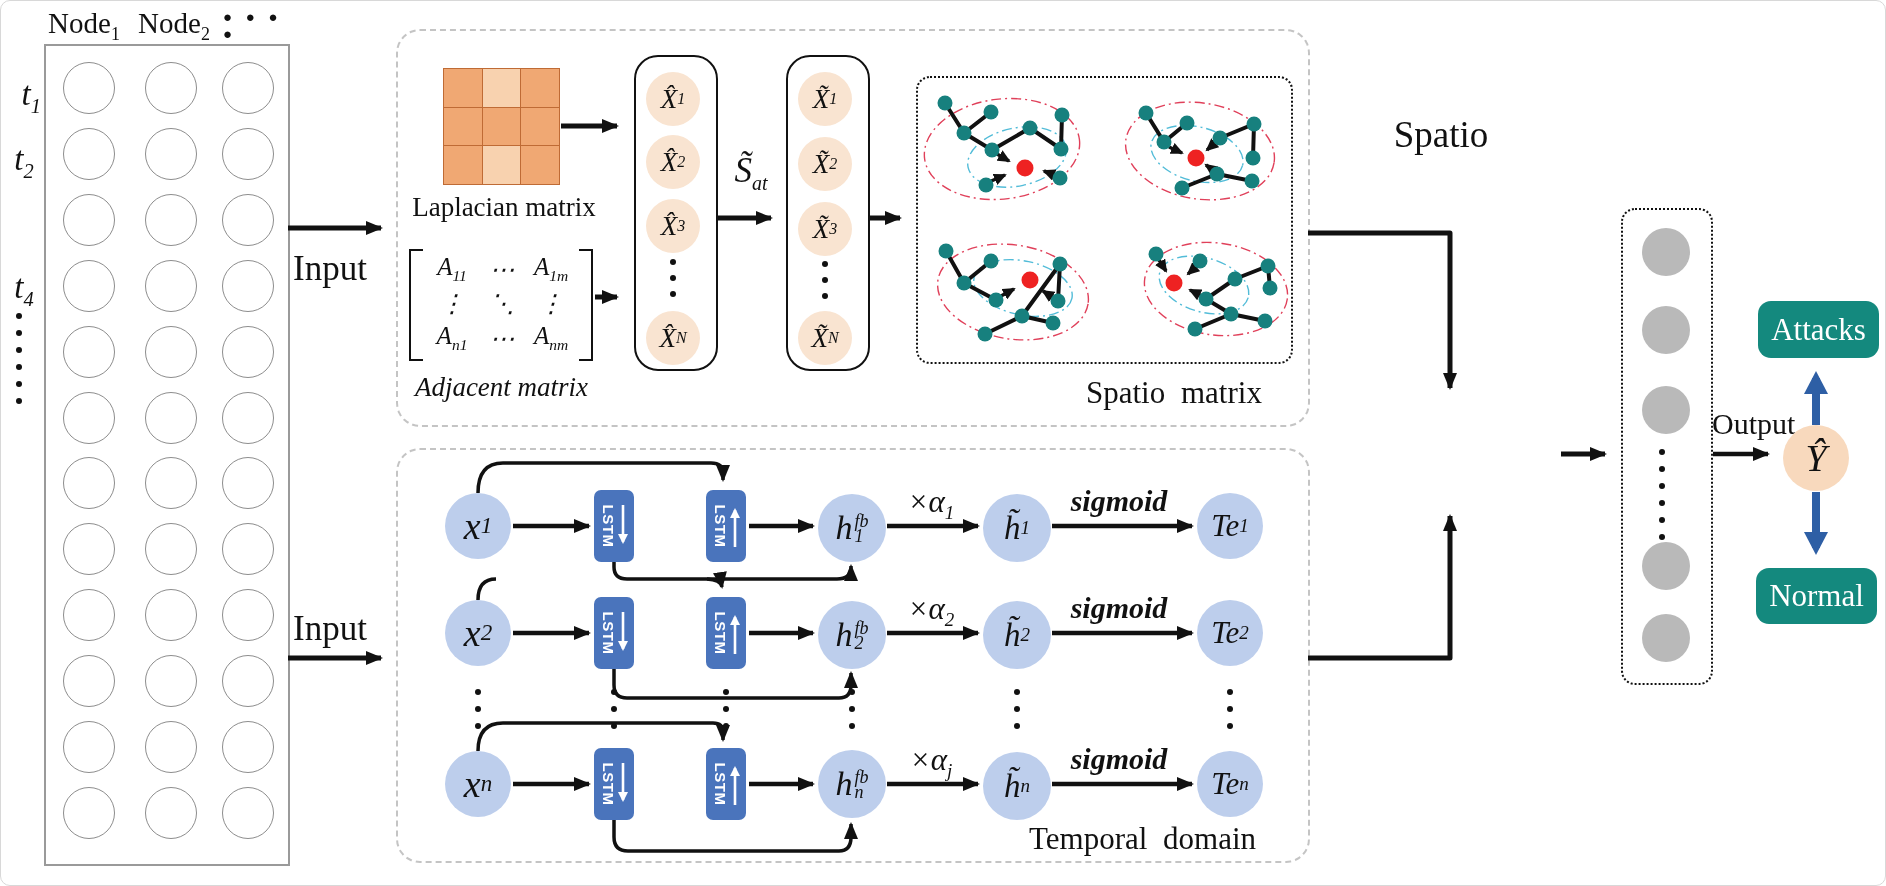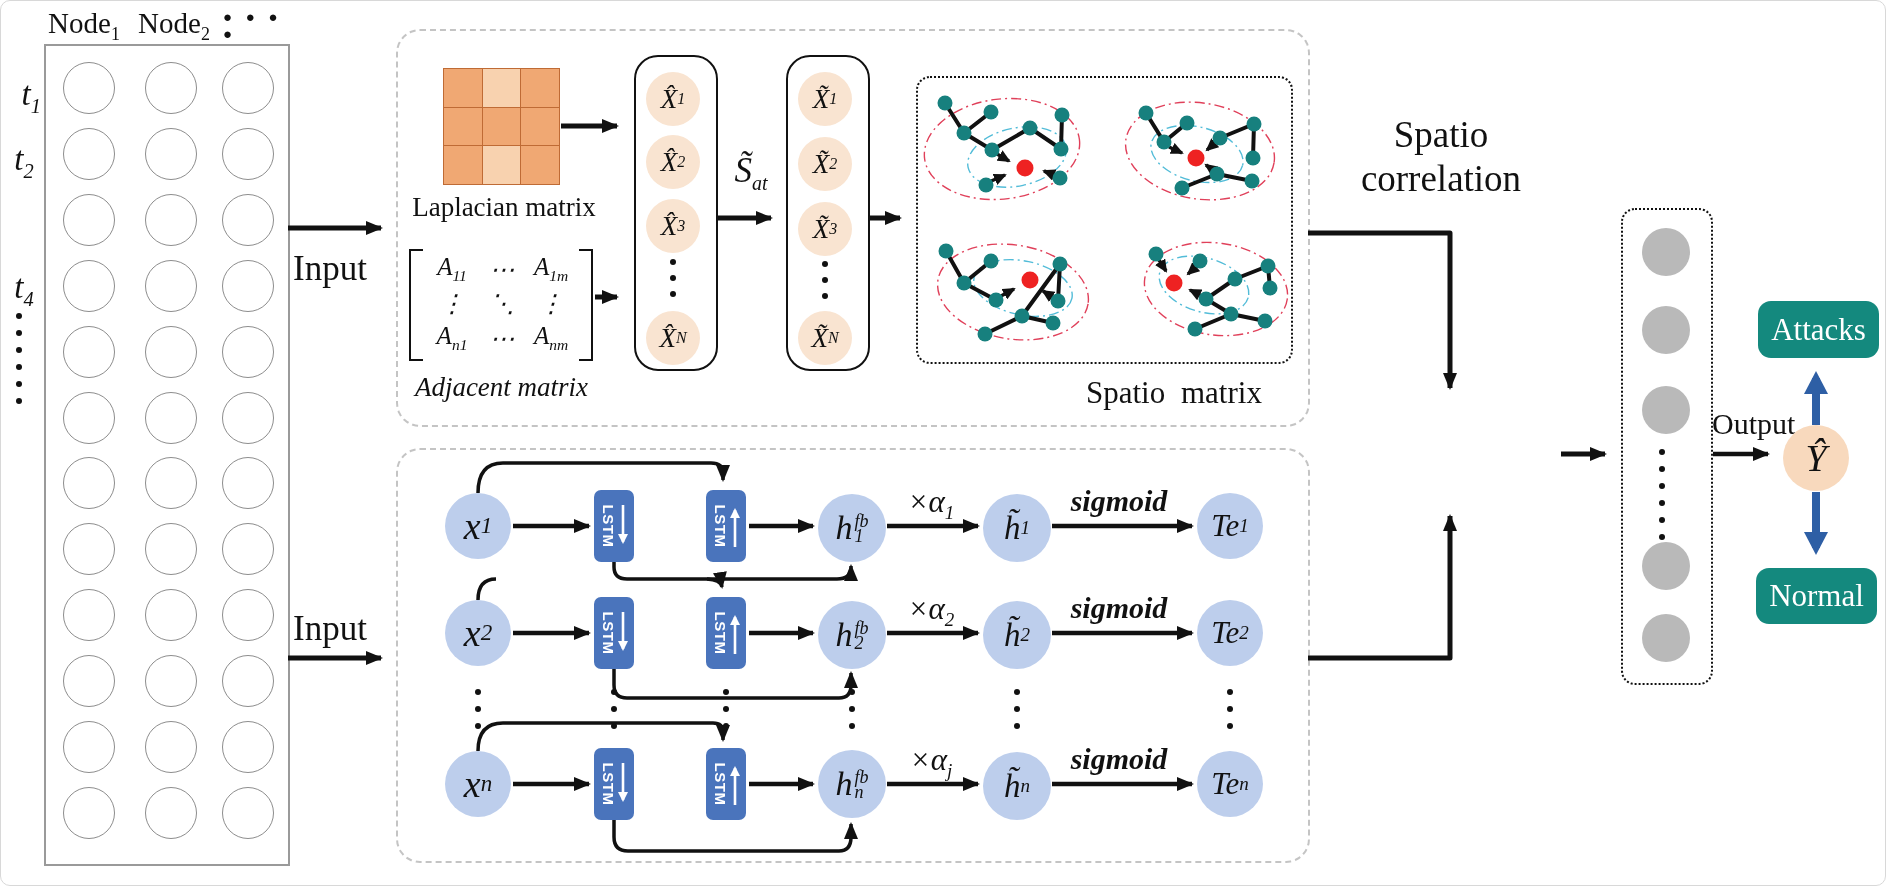--- a/index.html
+++ b/index.html
@@ -317,24 +317,24 @@
   <div class="blue-c htc" style="left:982px;top:751px;">
       <span>h̃</span>
       <sub>n</sub>
     </div>
   <div class="abs sigmoid-lbl" style="left:1056px;top:741px;">sigmoid</div>
   <div class="blue-c tec" style="left:1196px;top:750px;">
       <span>Te</span>
       <sub>n</sub>
     </div>
 
+  <div class="abs domain-lbl" style="left:1028px;top:820px;width:270px;">Temporal domain</div>
 
   <div class="abs flow-lbl" style="left:1330px;top:112px;width:220px;">
     <div>Spatio</div>
-    <div>correlation</div>
   </div>
 
 
 
   <div class="abs dot-box dense-box">
     <div>
         <div class="dense-circle" style="left: 19px; top: 18px;"></div>
         <div class="dense-circle" style="left: 19px; top: 96px;"></div>
         <div class="dense-circle" style="left: 19px; top: 176px;"></div>
         <div class="dense-circle" style="left: 19px; top: 332px;"></div>

